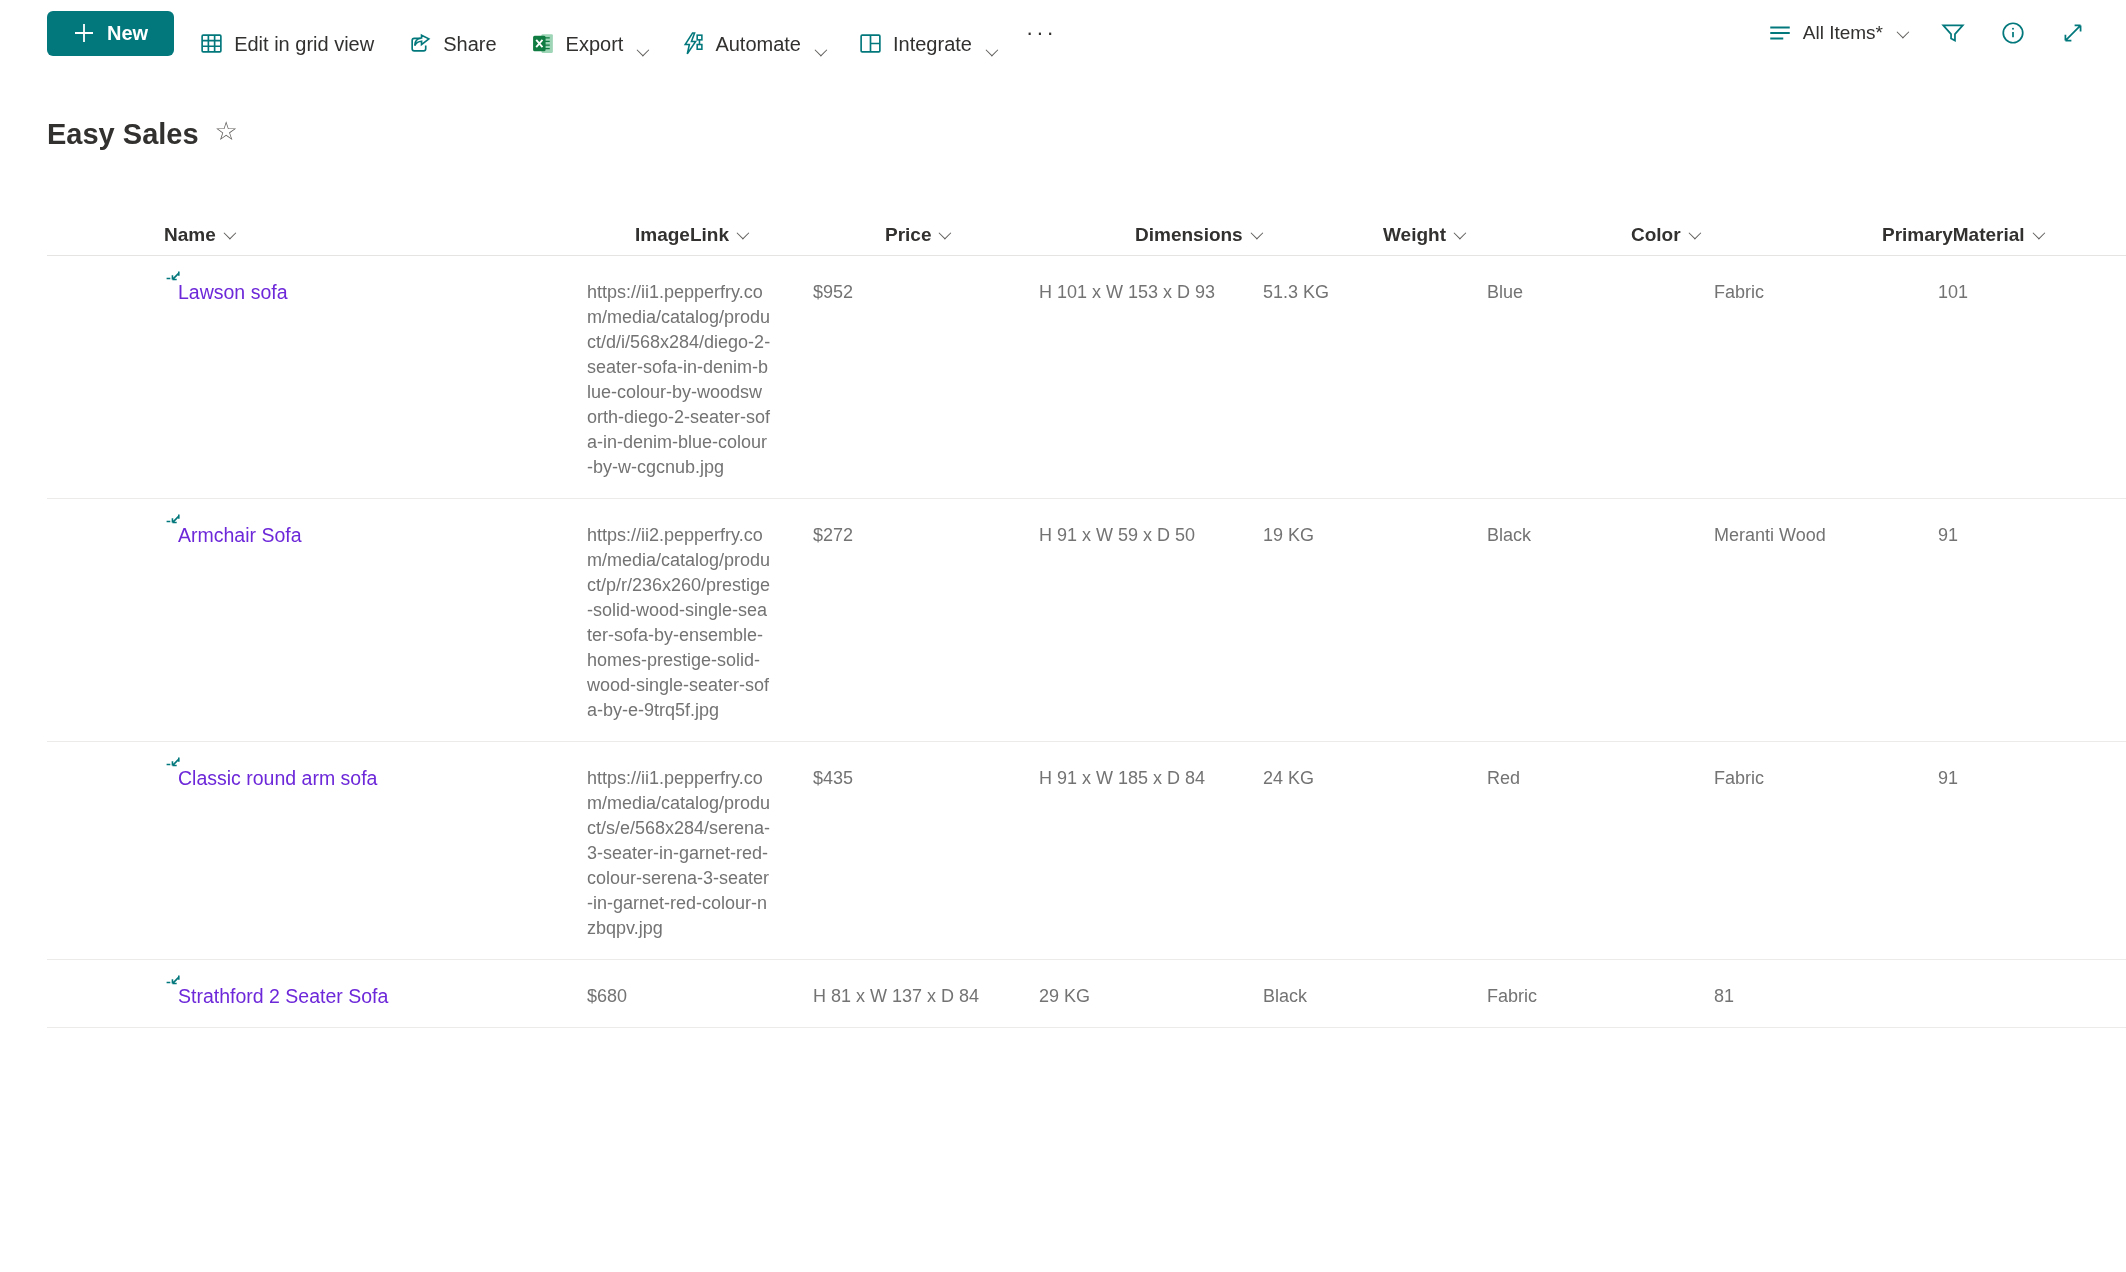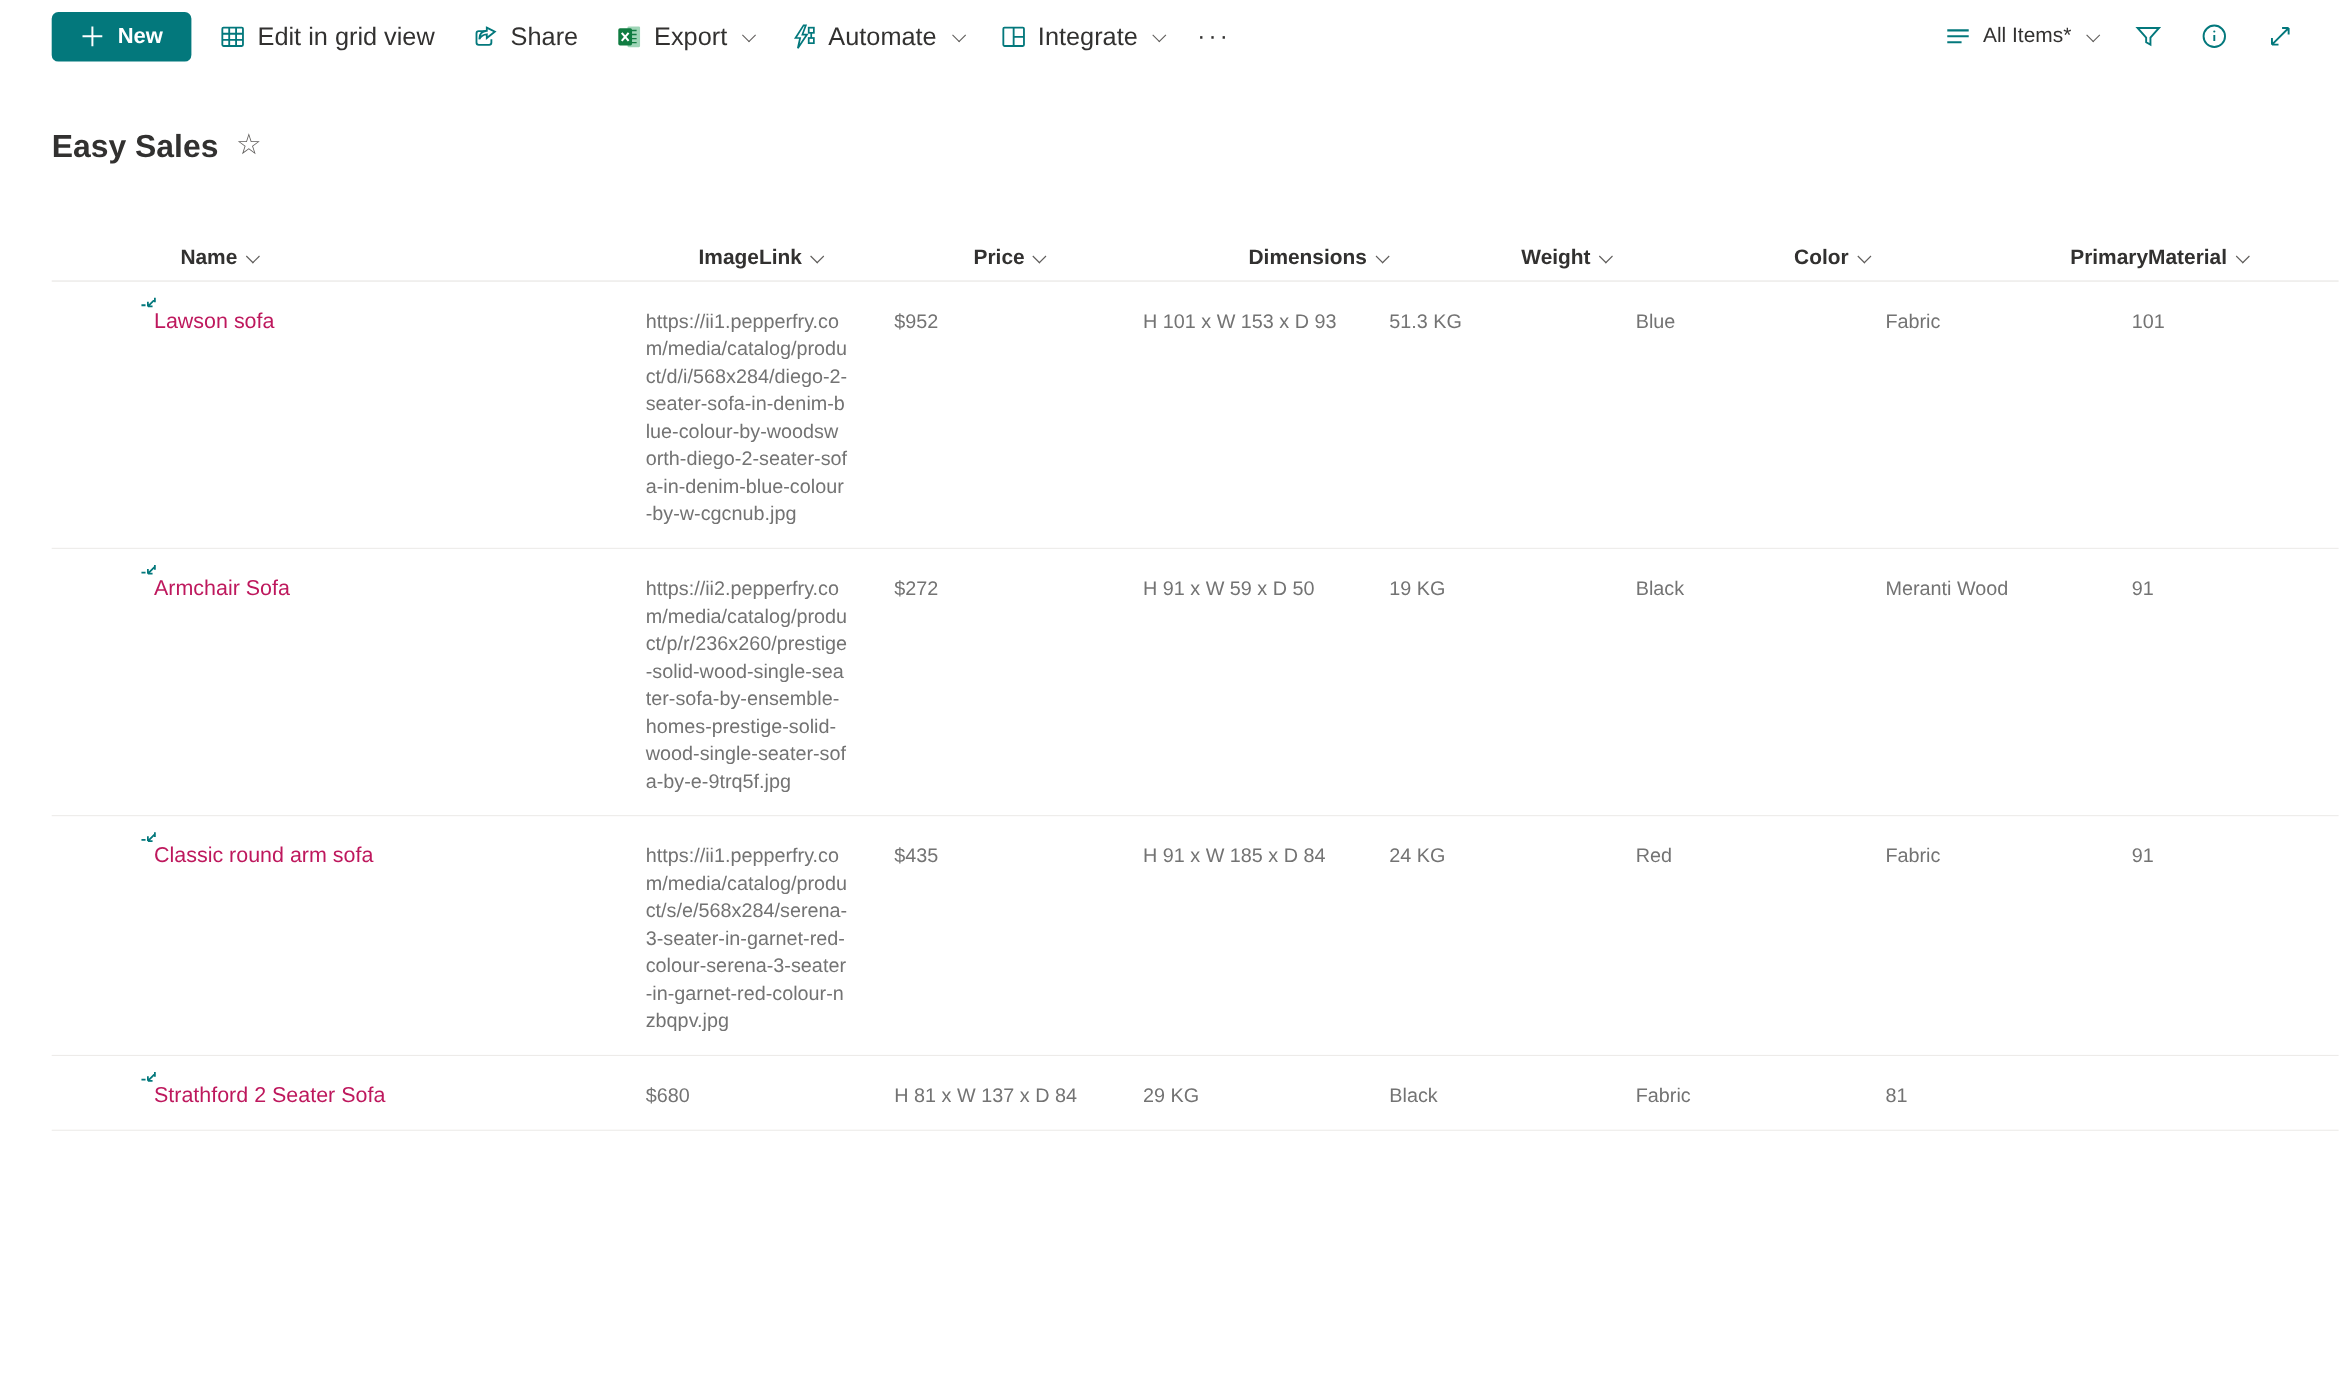--- a/index.html
+++ b/index.html
@@ -5,22 +5,22 @@
   * { margin:0; padding:0; box-sizing:border-box; }
   html,body { width:2126px; height:1272px; background:#ffffff; overflow:hidden;
               font-family:"Liberation Sans","DejaVu Sans",sans-serif; color:#323130; }
 
   
   .cmdbar { display:flex; align-items:center; height:66px; padding:0 40px 0 47px; background:#fff; }
   .btn-new { display:flex; align-items:center; gap:12px; height:45px; padding:0 26px;
              background:#03787c; color:#fff; border:none; border-radius:6px;
              font-size:20px; font-weight:600; cursor:pointer; margin-right:8px;
              font-family:inherit; }
-  .cmd-item { display:flex; align-items:center; gap:10px; padding:0 17px; height:45px;
-              font-size:23px; color:#323130; cursor:pointer; border-radius:3px; background:none; border:none;
+  .cmd-item { display:flex; align-items:flex-end; gap:10px; padding:0 17px; height:45px;
+              font-size:20px; color:#323130; cursor:pointer; border-radius:3px; background:none; border:none;
               font-family:inherit; white-space:nowrap; }
   .cmd-item svg { flex:none; }
   .chev { width:9px; height:9px; border-right:1.8px solid #605e5c; border-bottom:1.8px solid #605e5c;
           transform:rotate(45deg) translateY(-2px); display:inline-block; margin-left:4px; }
   .overflow-dots { font-size:22px; letter-spacing:3px; color:#323130; padding:0 14px; cursor:pointer;
                    background:none; border:none; font-family:inherit; }
   .spacer { flex:1; }
   .right-group { display:flex; align-items:center; gap:34px; }
   .view-switch { display:flex; align-items:center; gap:10px; font-size:19px; color:#323130; cursor:pointer;
                  background:none; border:none; font-family:inherit; }
@@ -34,21 +34,21 @@
   
   .listgrid { position:absolute; left:47px; top:214px; right:0; }
   .grid-row { display:grid;
       grid-template-columns:93px 447px 226px 226px 224px 224px 227px 224px 1fr; }
   .hdr { border-bottom:1px solid #e6e4e2; height:42px; align-items:center;gap:24px; }
   .hdr .hcell { display:flex; align-items:center; gap:8px; font-size:19px; font-weight:600;
                 color:#323130; cursor:pointer; }
   .hdr .chev { border-color:#605e5c; margin-left:0; }
   .datarow { border-bottom:1px solid #edebe9; }
   .cell { padding:24px 20px 18px 0; font-size:18px; color:#737373; line-height:25px; }
-  .name-cell { position:relative; color:#be185d; font-size:19.5px; cursor:pointer; }
+  .name-cell { position:relative; color:#6d28d9; font-size:19.5px; cursor:pointer;margin-left:38px; }
   .open-ind { position:absolute; left:-13px; top:12px; }
   .url-cell { max-width:205px; word-break:break-all; overflow-wrap:anywhere; }
 </style>
 </head>
 <body>
 
 <div class="cmdbar">
   <button class="btn-new">
     <span style="display:flex">
       <svg width="22" height="22" viewBox="0 0 22 22">

